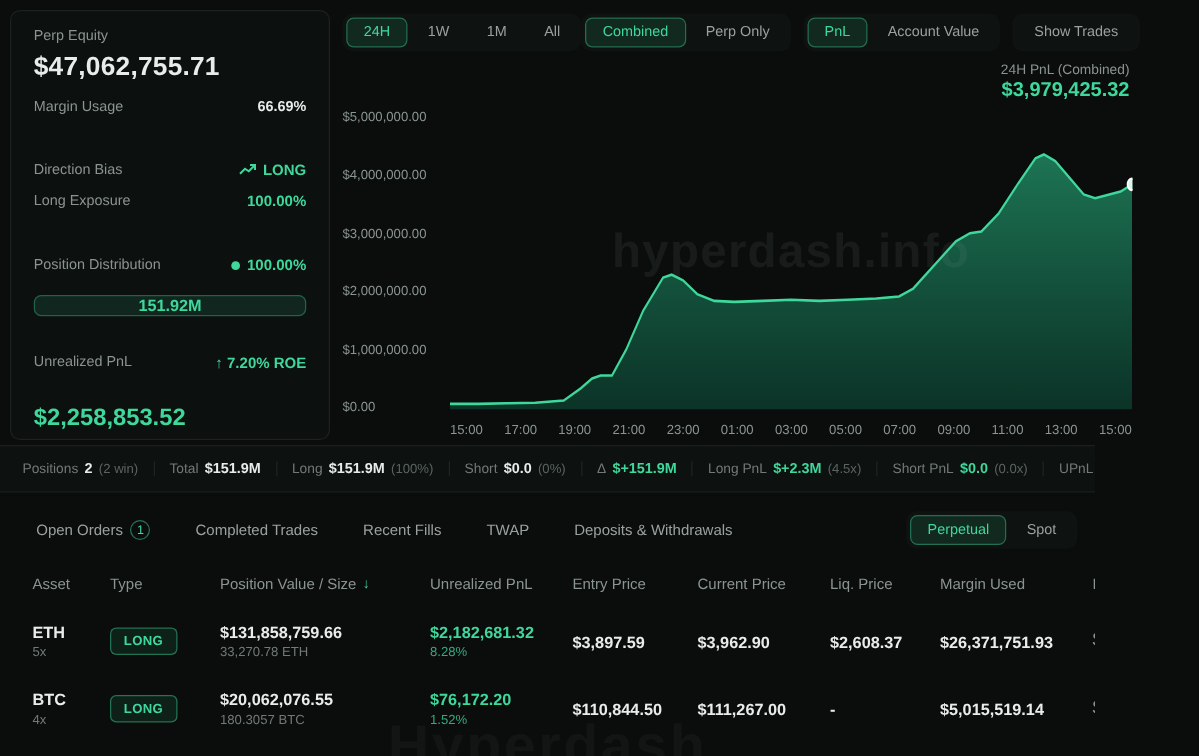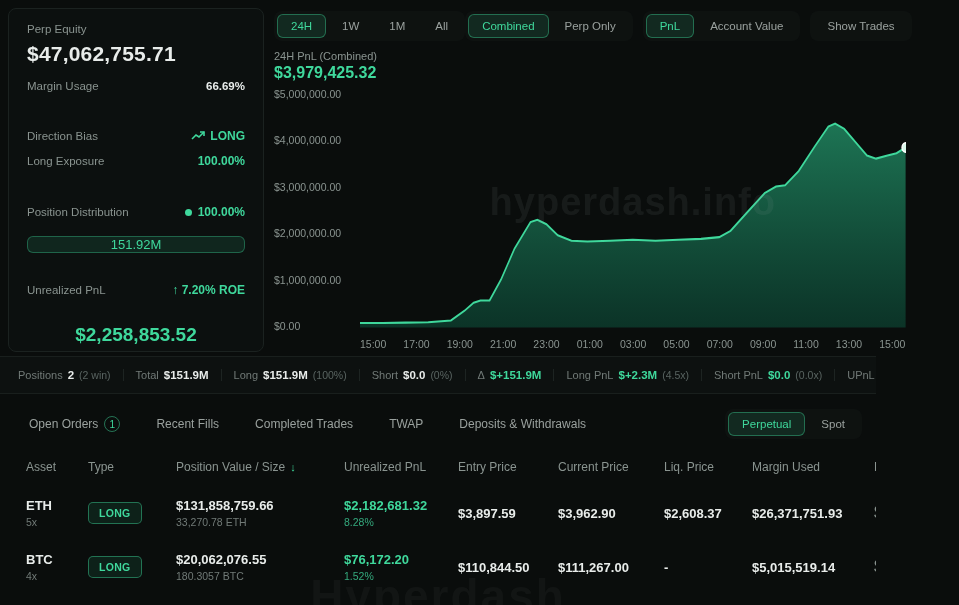--- a/index.html
+++ b/index.html
@@ -26,23 +26,23 @@
   .big-white { font-size:21px; font-weight:bold; letter-spacing:.2px; margin:7px 0 10px; }
   .row-sb { display:flex; justify-content:space-between; align-items:center; margin:4px 0 7px; }
   .bar { height:4px; background:#202826; border-radius:2px; overflow:hidden; }
   .bar-fill { height:100%; background:#3fd89c; border-radius:2px; }
   .divider { height:1px; background:#1a201e; margin:13px -6px; }
   .green { color:#3fd89c; }
   .dist-pill {
     margin-top:10px; height:36px; border-radius:6px;
     background:rgba(45,180,130,0.14); border:1px solid rgba(63,216,156,0.35);
     display:flex; align-items:center; justify-content:center;
-    color:#3fd89c; font-size:13px; font-weight:normal;
-  }
-  .upnl-value { font-size:19px; font-weight:bold; color:#3fd89c; margin-top:20px;text-align:center; }
+    color:#3fd89c; font-size:13px; font-weight:bold;
+  }
+  .upnl-value { font-size:19px; font-weight:bold; color:#3fd89c; margin-top:20px; }
   .dot { display:inline-block; width:7px; height:7px; border-radius:50%; background:#3fd89c; margin-right:6px; }
 
   
   .chart-area { flex:1; position:relative; padding:8px 10px 0 6px; display:flex; flex-direction:column; }
   .toolbar { display:flex; justify-content:space-between; align-items:center; height:36px; }
   .pill-group {
     display:flex; align-items:center; gap:2px;
     background:#10151380; background:rgba(17,22,20,.6);
     border-radius:8px; padding:3px;
   }
@@ -50,21 +50,21 @@
     border:1px solid transparent; background:transparent;
     color:#9aa19e; font-size:11.5px; padding:5px 13px; border-radius:6px;
     cursor:pointer; font-family:inherit; white-space:nowrap;
   }
   .pill.active {
     background:rgba(46,212,152,0.12);
     border-color:rgba(63,216,156,0.4);
     color:#3fd89c;
   }
   .toolbar-right { display:flex; gap:10px; align-items:center; }
-  .pnl-readout { text-align:left; padding:6px 8px 2px 0; }
+  .pnl-readout { text-align:right; padding:6px 8px 2px 0; }
   .pnl-label { color:#8a9490; font-size:11px; }
   .pnl-value { color:#3fd89c; font-size:16px; font-weight:bold; margin-top:2px; }
 
   .chart-wrap { position:relative; flex:1; margin-top:2px; }
   .y-axis {
     position:absolute; left:0; top:2px; bottom:24px; width:78px;
     display:flex; flex-direction:column; justify-content:space-between;
     text-align:left; color:#8a9490; font-size:10.5px;
   }
   .plot { position:absolute; left:86px; right:6px; top:6px; bottom:24px; }
@@ -311,24 +311,24 @@
     </div>
 
   <div class="bottom">
     <div class="tabs-row">
       <div class="tabs-left" id="bottom-tabs">
           <button class="tab">
             <span>Open Orders</span>
             <span class="tab-badge">1</span>
           </button>
           <button class="tab">
-            <span>Recent Fills</span>
+            <span>Completed Trades</span>
           </button>
           <button class="tab">
-            <span>Completed Trades</span>
+            <span>Recent Fills</span>
           </button>
           <button class="tab">
             <span>TWAP</span>
           </button>
           <button class="tab">
             <span>Deposits &amp; Withdrawals</span>
           </button>
         </div>
       <div class="pill-group" id="market-toggle">
           <button class="pill active">Perpetual</button>

